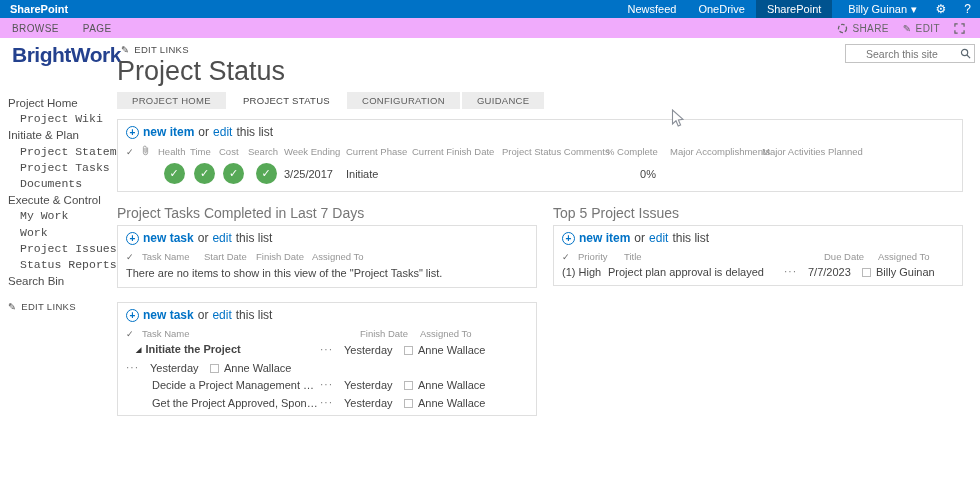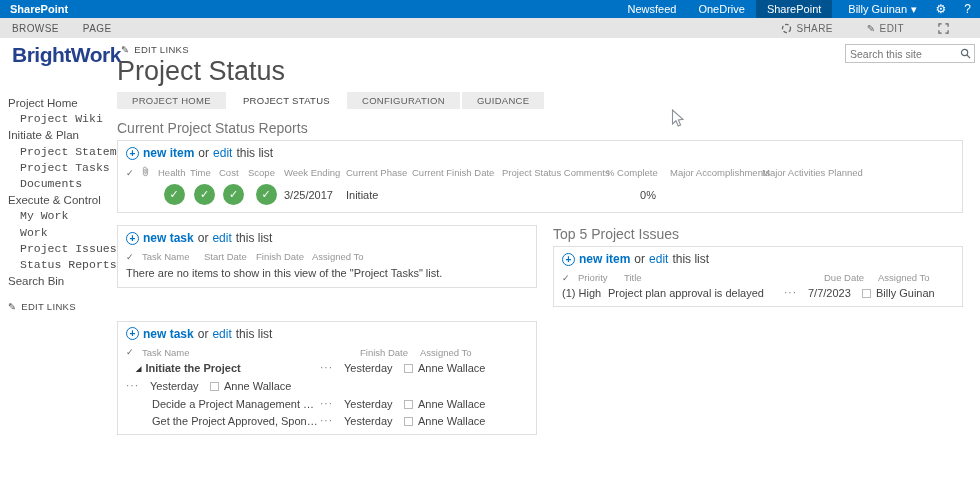--- a/index.html
+++ b/index.html
@@ -13,35 +13,35 @@
                font-size:11px; }
   .suite-brand { padding-left:10px; font-weight:bold; }
   .suite-right { margin-left:auto; display:flex; align-items:center; height:100%; }
   .suite-link { color:#fff; padding:0 11px; height:100%; display:flex; align-items:center; }
   .suite-link.active { background:#00538F; }
   .suite-user { color:#fff; padding:0 10px 0 16px; display:flex; align-items:center; gap:4px; }
   .suite-icon { color:#fff; padding:0 9px; font-size:12px; cursor:pointer; }
 
   
   .ribbon-bar { position:absolute; left:0; top:18px; width:980px; height:20px;
-                background:#e5e5e5; display:flex; align-items:center; font-size:10px; color:#555; }
+                background:#f0abfc; display:flex; align-items:center; font-size:10px; color:#555; }
   .ribbon-tab { padding:0 12px; letter-spacing:.4px; cursor:pointer; }
-  .ribbon-right { margin-left:auto; display:flex; align-items:flex-end; gap:20px; padding-right:24px; color:#666; }
+  .ribbon-right { margin-left:auto; display:flex; align-items:flex-end; gap:0; padding-right:8px; color:#666; }
   .ribbon-act { display:flex; align-items:center; gap:4px; padding:0 7px; cursor:pointer; letter-spacing:.4px; }
 
   
   .logo { position:absolute; left:12px; top:43px; font-size:21px; font-weight:bold;
           color:#24418E; letter-spacing:-.5px; }
   .hdr-editlinks { position:absolute; left:121px; top:44px; font-size:9.5px; color:#4c4c4c;
                    display:flex; gap:5px; align-items:center; letter-spacing:.3px; cursor:pointer; }
   .page-title { position:absolute; left:117px; top:56px; font-size:27px; color:#4e4e4e; font-weight:normal; }
   .search-box { position:absolute; left:845px; top:44px; width:130px; height:19px;
                 border:1px solid #c3c3c3; background:#fff; display:flex; align-items:center; }
   .search-box input { border:none; outline:none; flex:1; font-size:10.5px; color:#777;
-                      padding:0 4px; font-family:"Liberation Sans", sans-serif; background:transparent; min-width:0;}
+                      padding:0 4px; font-family:"Liberation Sans", sans-serif; background:transparent; min-width:0;margin-left:16px;}
   .search-btn { width:18px; display:flex; align-items:center; justify-content:center; cursor:pointer; }
 
   
   .sidebar { position:absolute; left:8px; top:95px; width:106px; font-size:11.5px; }
   .nav-item { display:block; color:#4c4c4c; line-height:16.2px; cursor:pointer; white-space:nowrap; }
   .nav-item.lvl2 { padding-left:12px;font-family:Liberation Mono, monospace; }
   .sb-editlinks { margin-top:12px; display:flex; gap:5px; align-items:center;
                   font-size:9.5px; color:#4c4c4c; letter-spacing:.3px; cursor:pointer; }
 
   
@@ -158,40 +158,39 @@
 
 <div class="tabs">
   <span class="tab">PROJECT HOME</span>
   <span class="tab active">PROJECT STATUS</span>
   <span class="tab">CONFIGURATION</span>
   <span class="tab">GUIDANCE</span>
 </div>
 
 <div class="content">
 
-  <h2 class="sec-title">Current Project Status Reports</h2>
   <div class="listbox">
     <div class="toolbar">
       <span class="plus-icon">+</span>
       <a class="tb-link tb-new">new item</a>
       <span>or</span>
       <a class="tb-link">edit</a>
       <span>this list</span>
     </div>
     <div class="hdr-row">
       <span class="chk">✓</span>
       <span class="col" style="width:16px">
         <svg width="7" height="11" viewBox="0 0 8 13">
           <path d="M6.5 3 v6 a2.5 2.5 0 0 1 -5 0 v-6 a1.7 1.7 0 0 1 3.4 0 v5.4 a0.8 0.8 0 0 1 -1.6 0 V3.4" fill="none" stroke="#8a8a8a" stroke-width="0.9"></path>
         </svg>
       </span>
       <span class="col" style="width:32px">Health</span>
       <span class="col" style="width:29px">Time</span>
       <span class="col" style="width:29px">Cost</span>
-      <span class="col" style="width:36px">Scope</span>
+      <span class="col" style="width:36px">Search</span>
       <span class="col" style="width:62px">Week Ending</span>
       <span class="col" style="width:66px">Current Phase</span>
       <span class="col" style="width:90px">Current Finish Date</span>
       <span class="col" style="width:104px">Project Status Comments</span>
       <span class="col right" style="width:50px">% Complete</span>
       <span class="col" style="width:106px; padding-left:14px">Major Accomplishments</span>
       <span class="col" style="width:106px">Major Activities Planned</span>
     </div>
     <div class="data-row">
       <span class="chk"></span>
@@ -211,20 +210,21 @@
       <span class="col" style="width:62px">3/25/2017</span>
       <span class="col" style="width:66px">Initiate</span>
       <span class="col" style="width:90px"></span>
       <span class="col" style="width:104px"></span>
       <span class="col right" style="width:50px">0%</span>
     </div>
   </div>
 
   <div class="row2">
     <div class="w-left">
+      <h2 class="sec-title">Project Tasks Completed in Last 7 Days</h2>
       <div class="listbox">
         <div class="toolbar">
           <span class="plus-icon">+</span>
           <a class="tb-link tb-new">new task</a>
           <span>or</span>
           <a class="tb-link">edit</a>
           <span>this list</span>
         </div>
         <div class="hdr-row">
           <span class="chk">✓</span>

